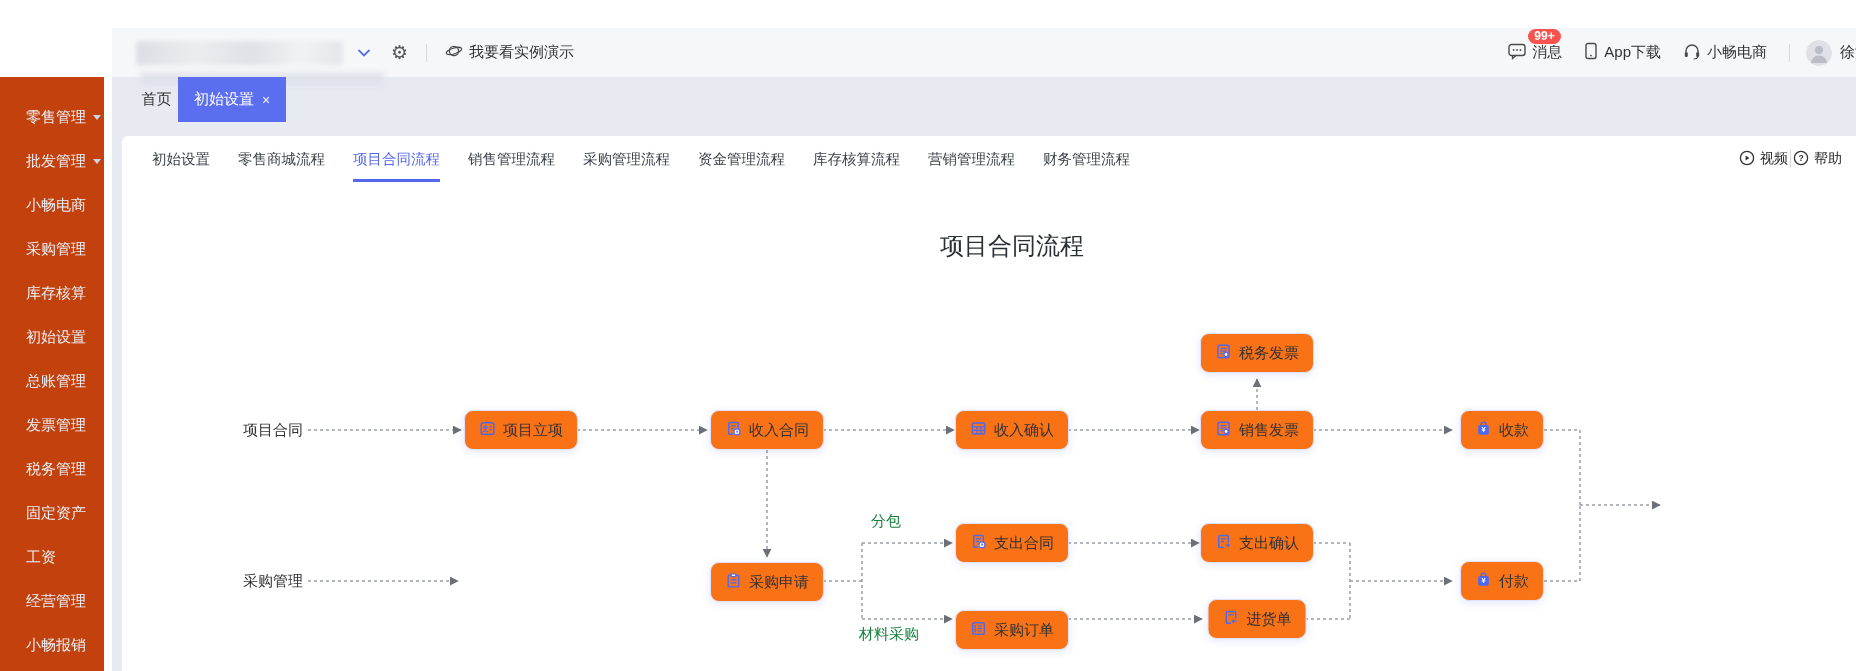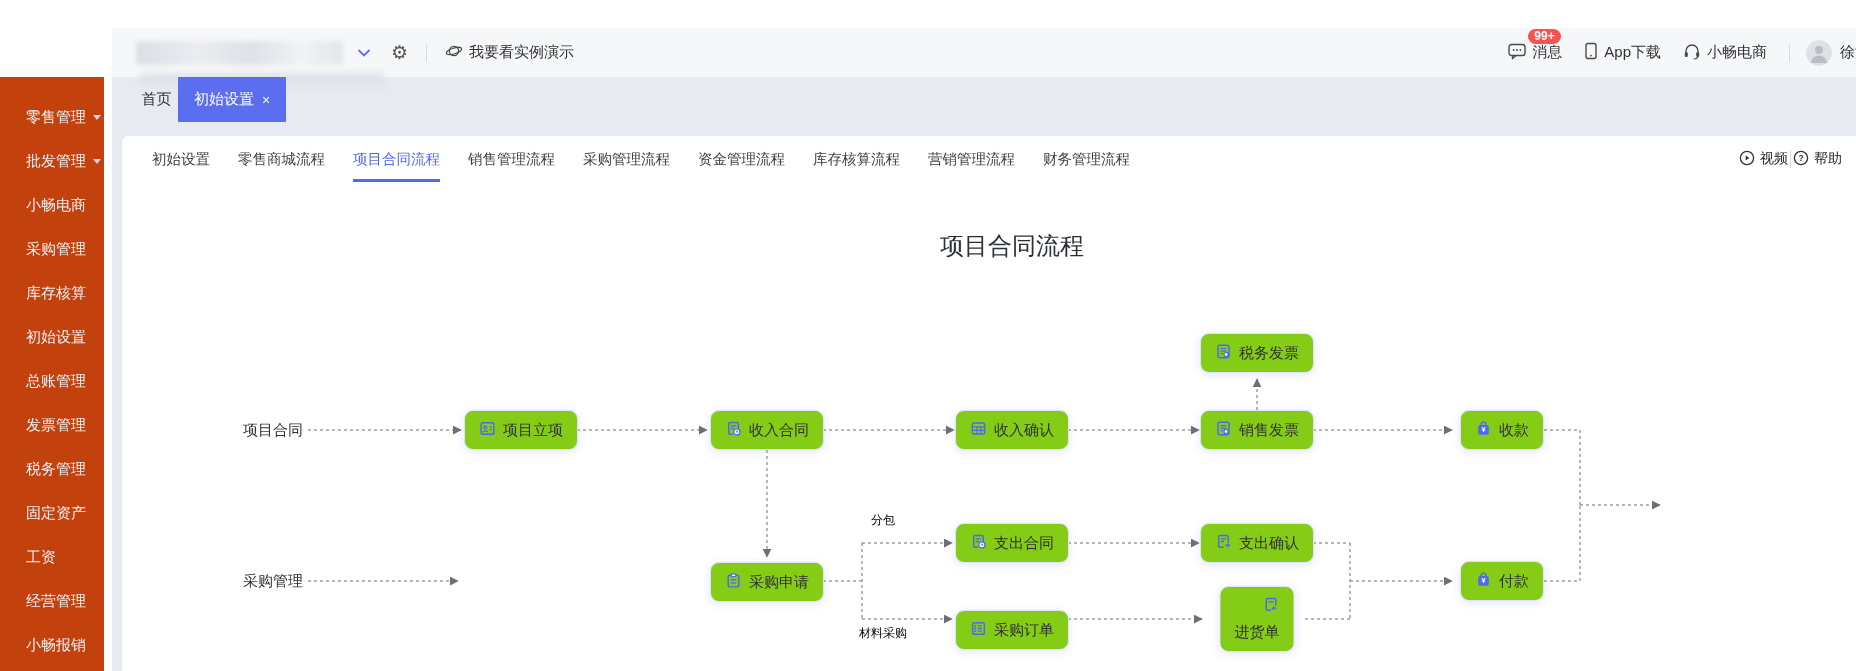--- a/index.html
+++ b/index.html
@@ -55,25 +55,25 @@
     border-bottom:3px solid transparent;padding-top:3px;box-sizing:border-box;cursor:pointer;white-space:nowrap;}
   .fn-item.active{color:#5468ee;border-bottom-color:#5468ee;}
   .fn-right{margin-left:auto;display:flex;align-items:center;gap:0;font-size:14px;color:#262626;white-space:nowrap;}
   .fn-right .vdiv{margin:0 2px;}
   .fn-link{display:flex;align-items:center;gap:5px;cursor:pointer;}
 
   
   .canvas{position:absolute;left:0;top:46px;right:0;bottom:0;}
   .flow-title{position:absolute;left:890px;top:48px;transform:translateX(-50%);font-size:24px;color:#2b2f36;font-weight:500;white-space:nowrap;}
   .edges{position:absolute;left:0;top:0;}
-  .node{position:absolute;transform:translate(-50%,-50%);display:inline-flex;align-items:flex-end;gap:7px;
-    padding:9px 14px;background:#84cc16;border:1px solid #dfe3fb;border-radius:9px;
+  .node{position:absolute;transform:translate(-50%,-50%);display:inline-flex;align-items:center;gap:7px;
+    padding:9px 14px;background:#f97316;border:1px solid #dfe3fb;border-radius:9px;
     box-shadow:0 2px 8px rgba(84,104,240,.16);font-size:15px;color:#303133;white-space:nowrap;cursor:pointer;}
   .lane-label{position:absolute;transform:translateY(-50%);font-size:15px;color:#303133;font-weight:500;white-space:nowrap;}
-  .edge-label{position:absolute;font-size:12px;color:#000000;white-space:nowrap;}
+  .edge-label{position:absolute;font-size:15px;color:#15803d;white-space:nowrap;}
 </style>
 </head>
 <body>
 
 <div class="screen">
 
   <div class="top-strip"></div>
 
 
   <div class="header">
@@ -358,21 +358,21 @@
 
         <div class="node" style="left:890px;top:448px;">
           <span><svg width="17" height="17" viewBox="0 0 16 16">
                 <rect x="2.5" y="2.5" width="11" height="11" rx="1.8" fill="none" stroke="#4e68f0" stroke-width="1.4"></rect>
                 <path d="M7.2,5.6 H11 M7.2,8 H11 M7.2,10.4 H11" stroke="#4e68f0" stroke-width="1.2"></path>
                 <path d="M4.8,5.6 h0.1 M4.8,8 h0.1 M4.8,10.4 h0.1" stroke="#4e68f0" stroke-width="1.8" stroke-linecap="round"></path>
               </svg></span>
           <span>采购订单</span>
         </div>
 
-        <div class="node" style="left:1135px;top:437px;flex-direction:column;">
+        <div class="node" style="left:1135px;top:437px;">
           <span><svg width="17" height="17" viewBox="0 0 16 16">
                 <path d="M12.5,9 V3.5 a1.2,1.2 0 0 0 -1.2,-1.2 H4.7 a1.2,1.2 0 0 0 -1.2,1.2 V12.3 a1.2,1.2 0 0 0 1.2,1.2 H8" fill="none" stroke="#4e68f0" stroke-width="1.4"></path>
                 <path d="M5.5,5.5 H10.5" stroke="#4e68f0" stroke-width="1.2"></path>
                 <path d="M13.3,11.5 H9.5 M11,9.9 L9.3,11.5 L11,13.1" fill="none" stroke="#4e68f0" stroke-width="1.2"></path>
               </svg></span>
           <span>进货单</span>
         </div>
 
         <div class="node" style="left:1380px;top:399px;">
           <span><svg width="17" height="17" viewBox="0 0 16 16">

